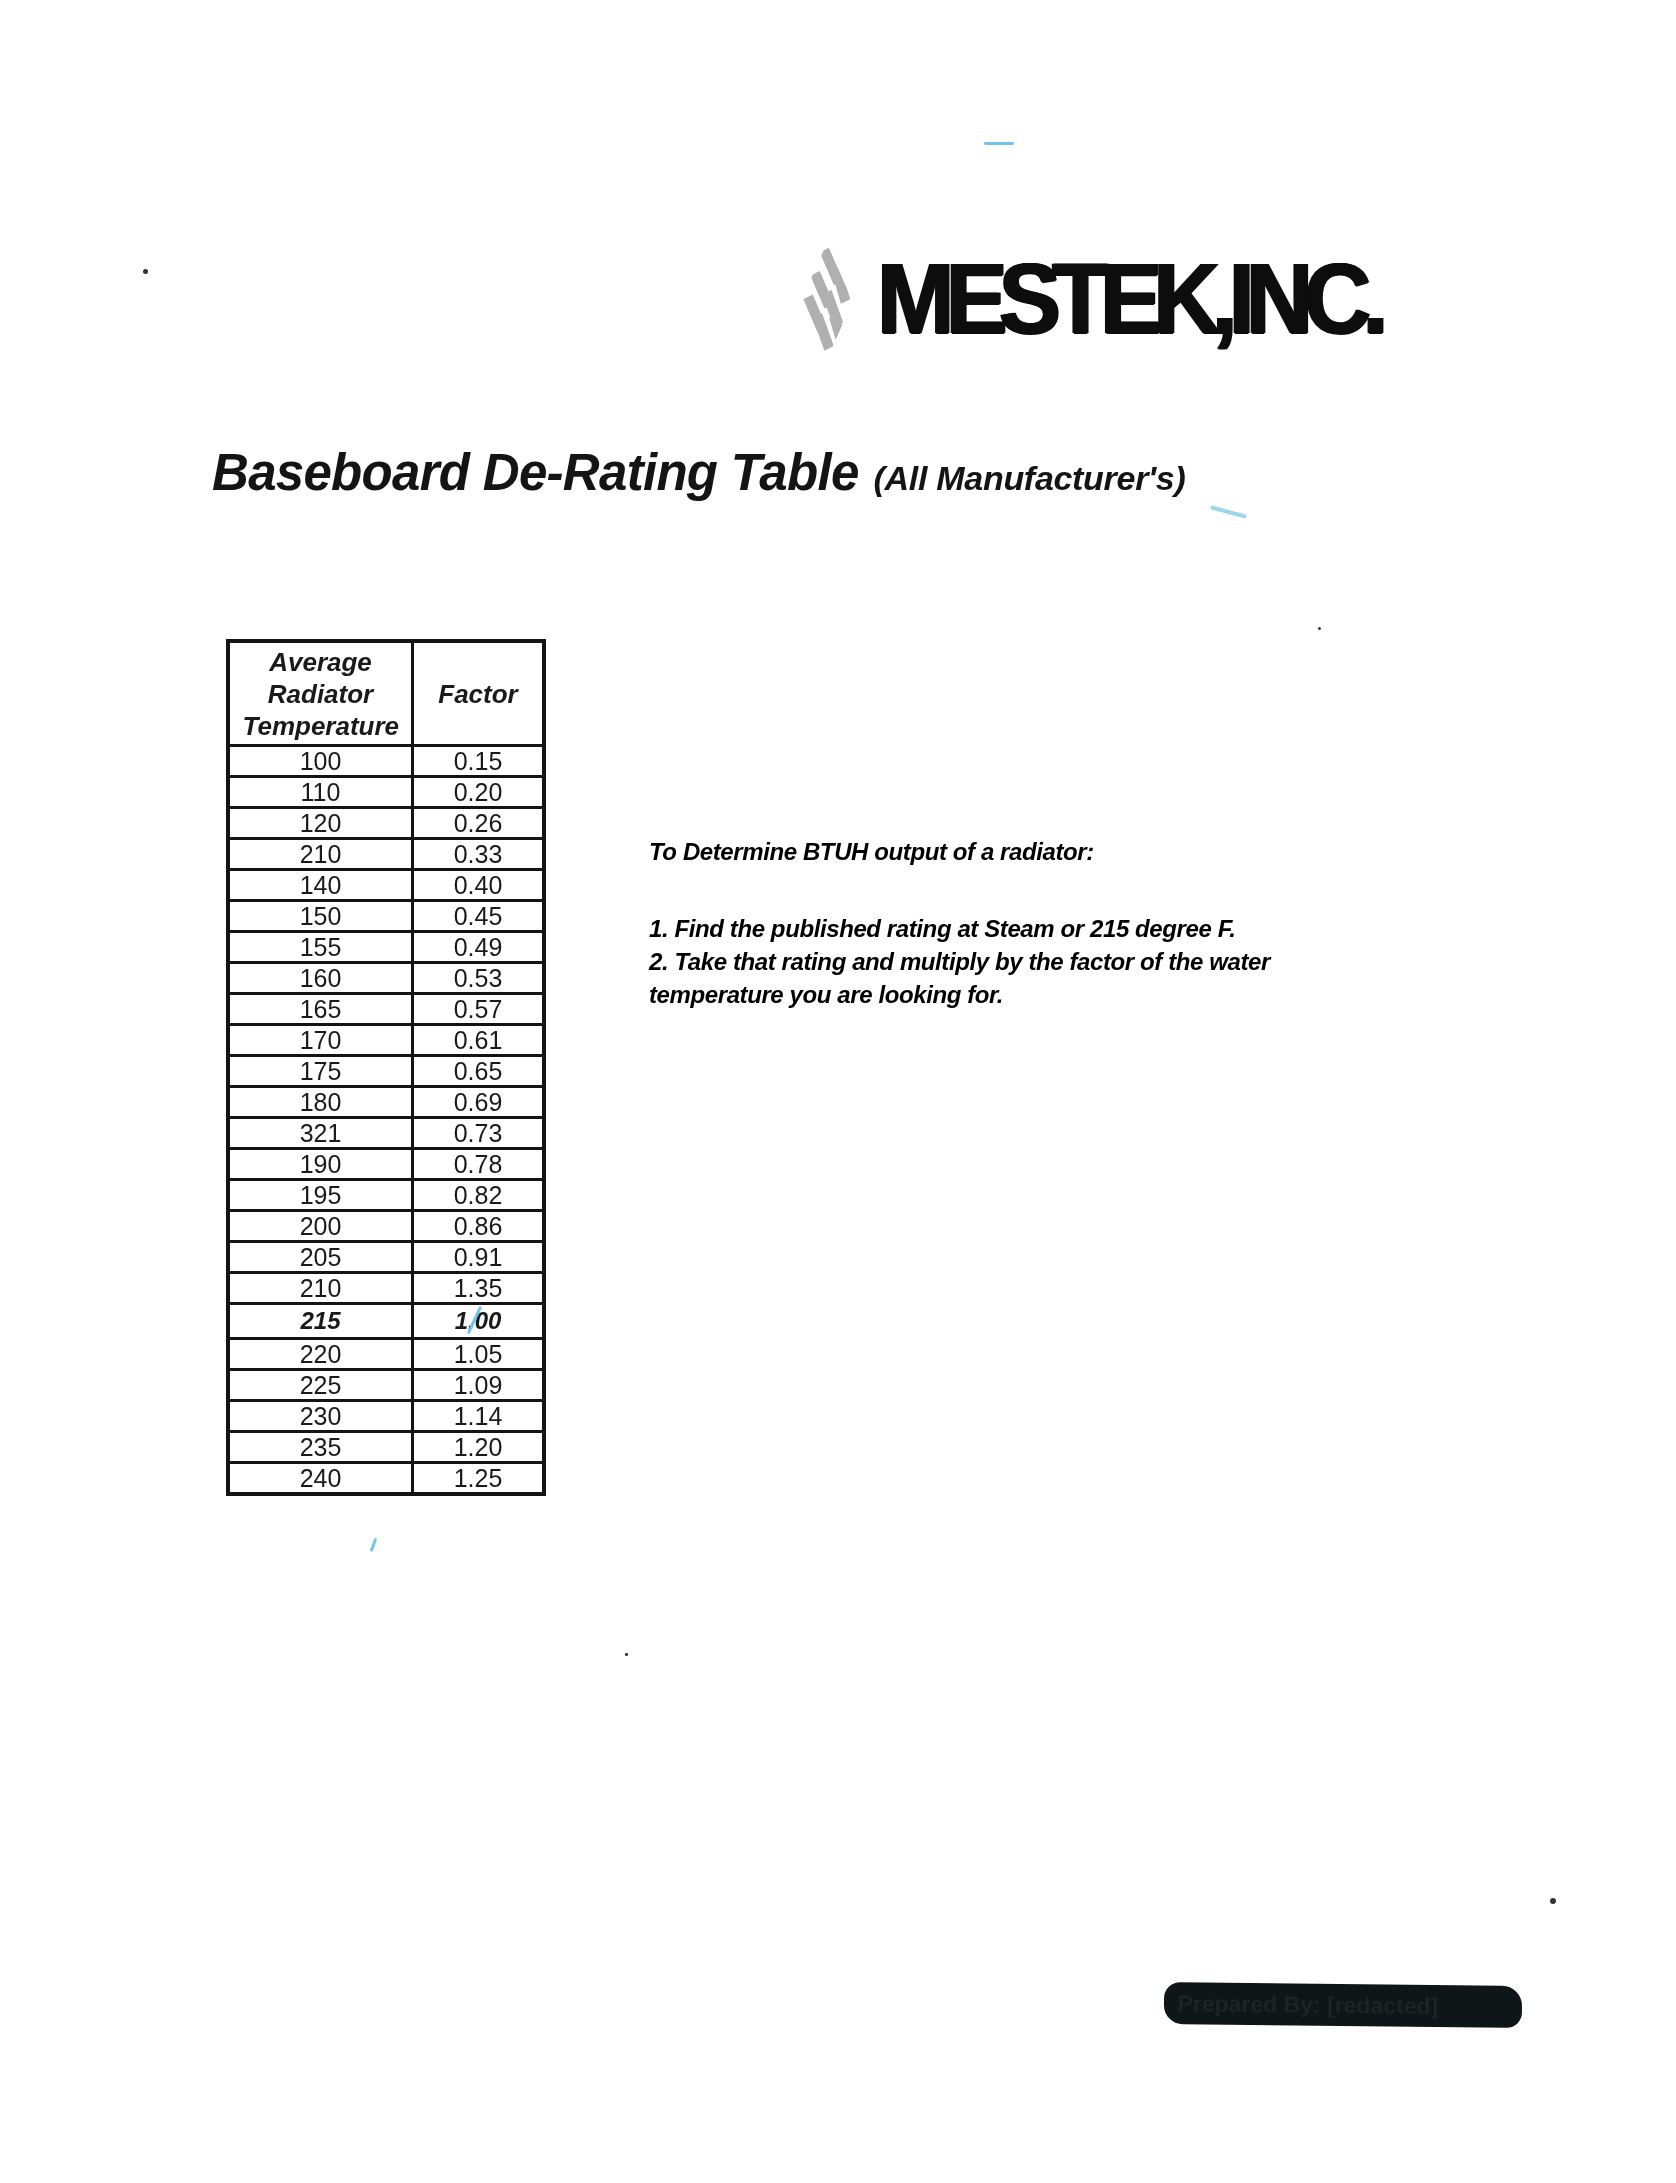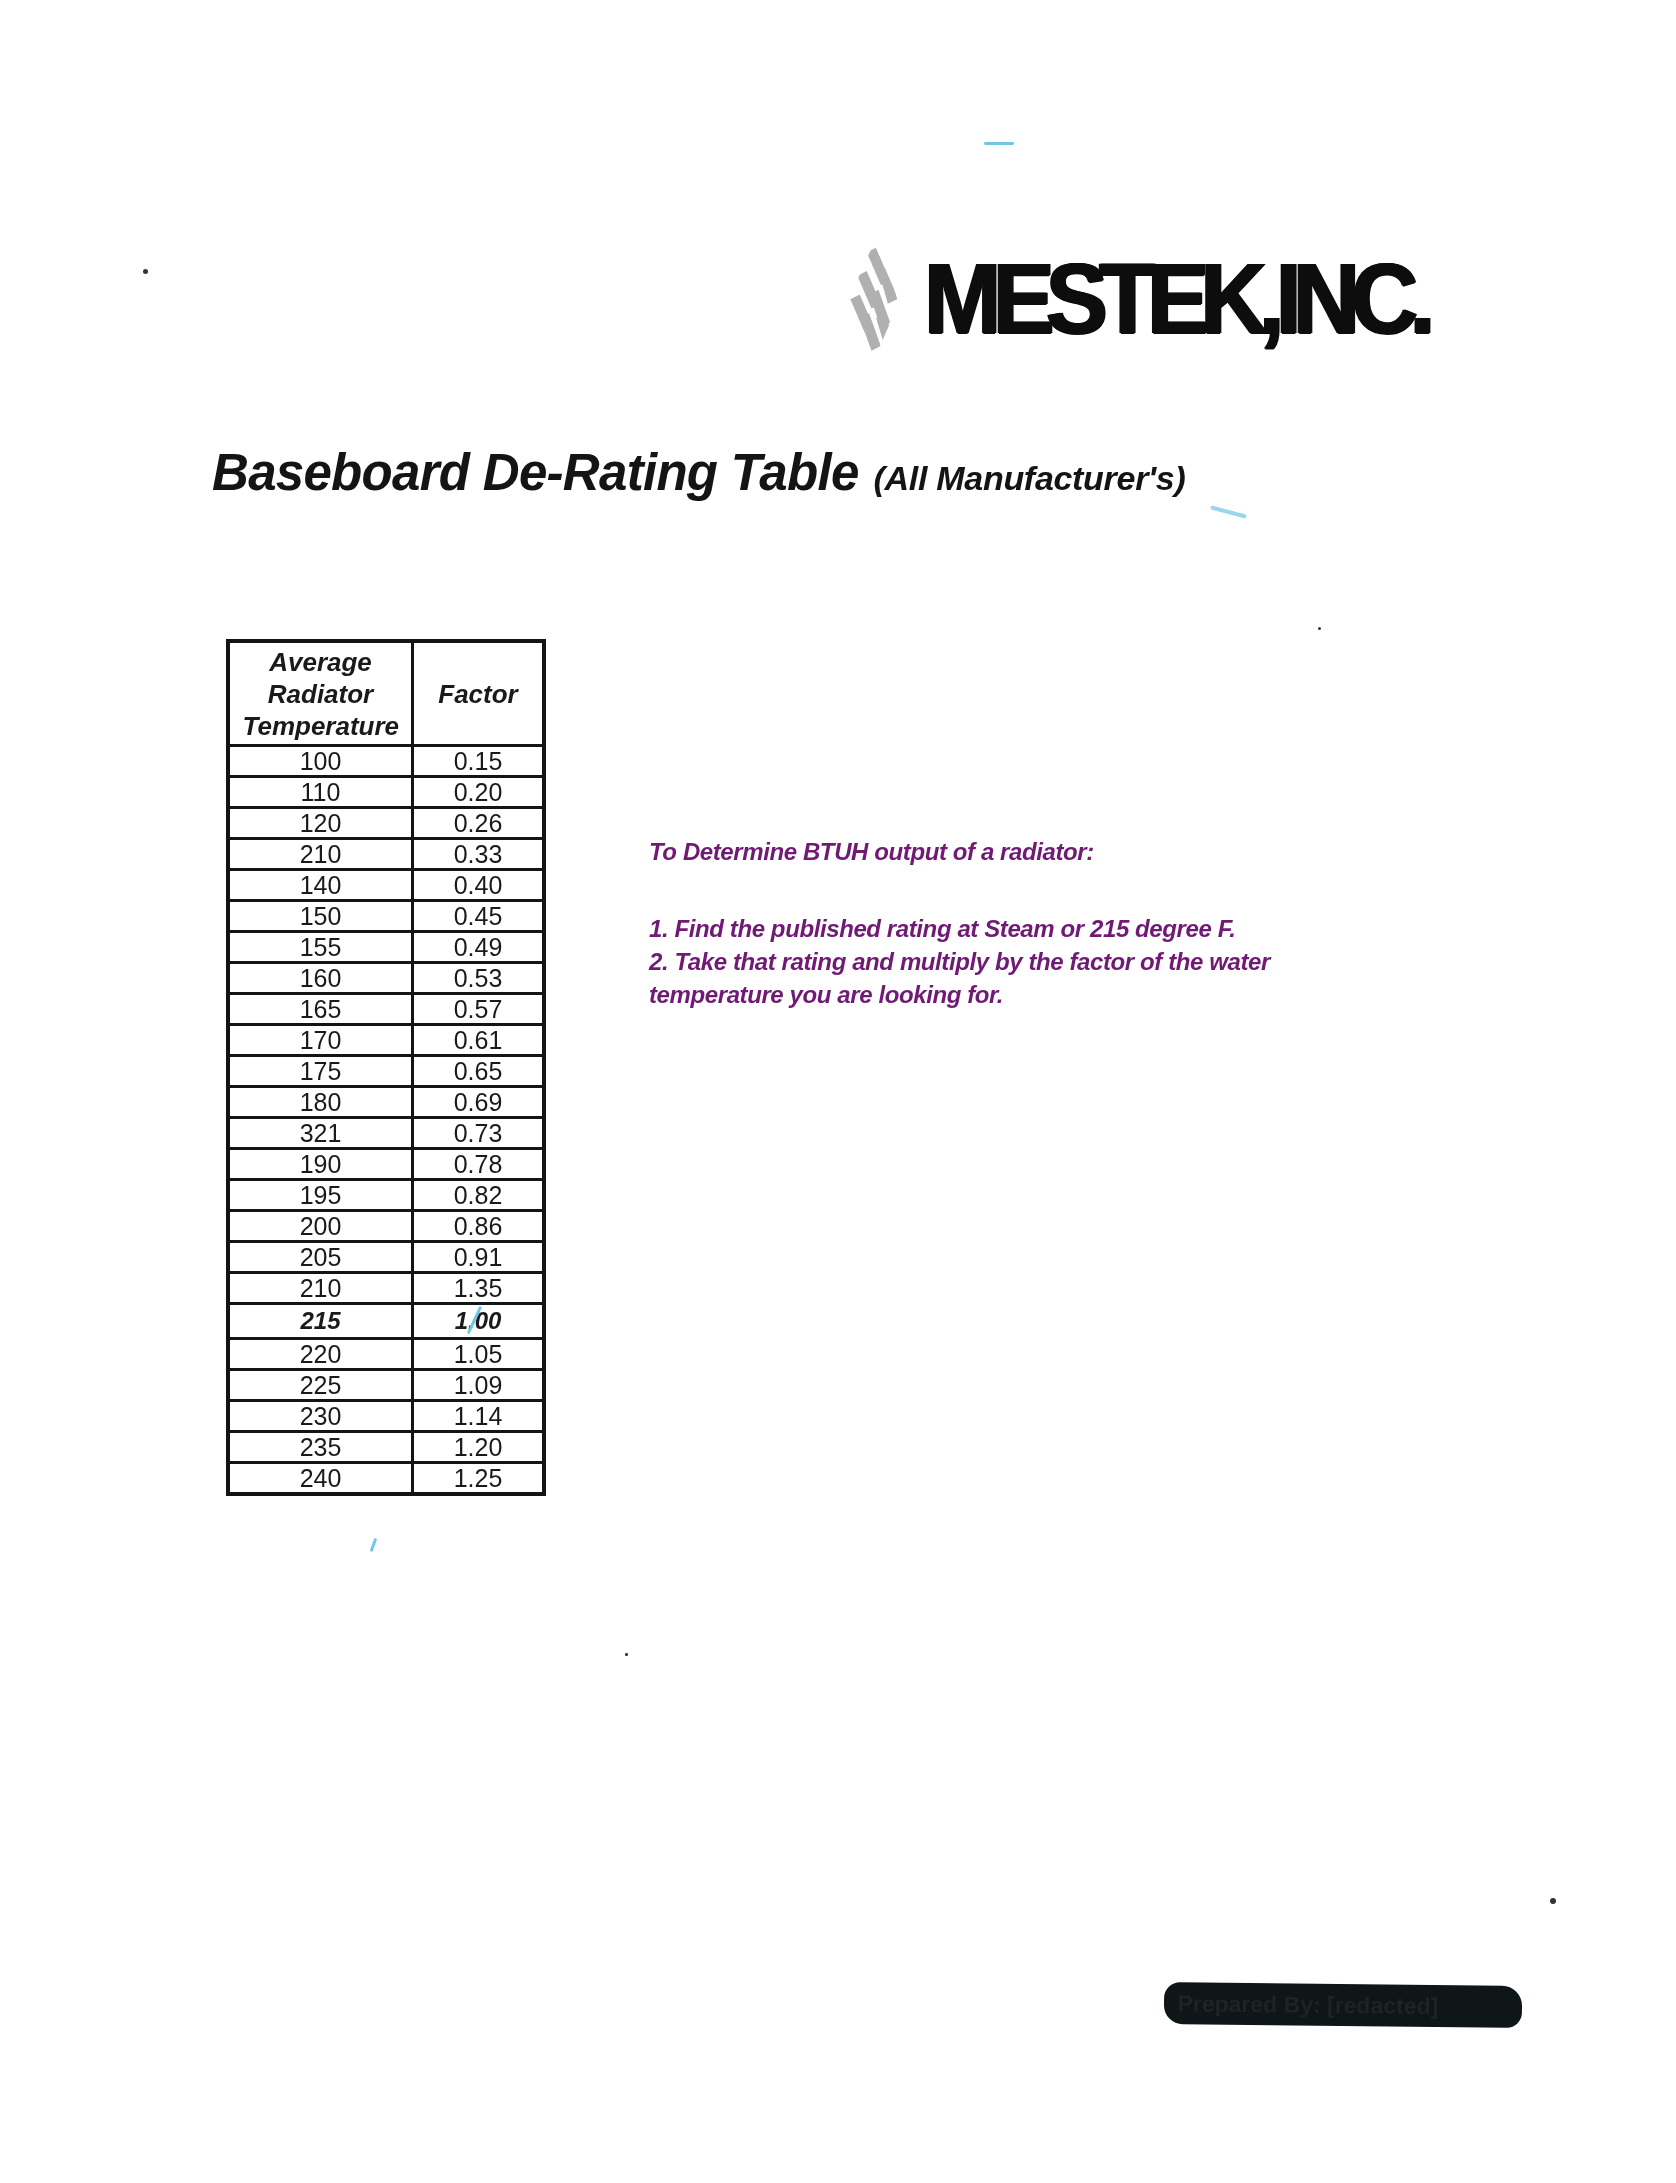--- a/index.html
+++ b/index.html
@@ -12,21 +12,21 @@
       height: 2183px;
       position: relative;
       overflow: hidden;
       font-family: "Liberation Sans", "DejaVu Sans", sans-serif;
       color: #151515;
     }
 
     
     .logo {
       position: absolute;
-      left: 848px;
+      left: 801px;
       top: 210px;
       width: 622px;
       height: 183px;
       display: flex;
       align-items: center;
     }
     .logo-mark {
       width: 74px;
       height: 169px;
       position: relative;
@@ -109,21 +109,21 @@
 
     
     .instructions {
       position: absolute;
       left: 649px;
       top: 837px;
       width: 690px;
       font-style: italic;
       font-weight: bold;
       font-size: 24px;
-      color: #701a75;
+      color: #000000;
       letter-spacing: -0.4px;
     }
     .instructions .heading {
       margin: 0 0 45px 0;
       line-height: 30px;
     }
     .instructions .step {
       line-height: 33px;
       margin: 0;
     }

